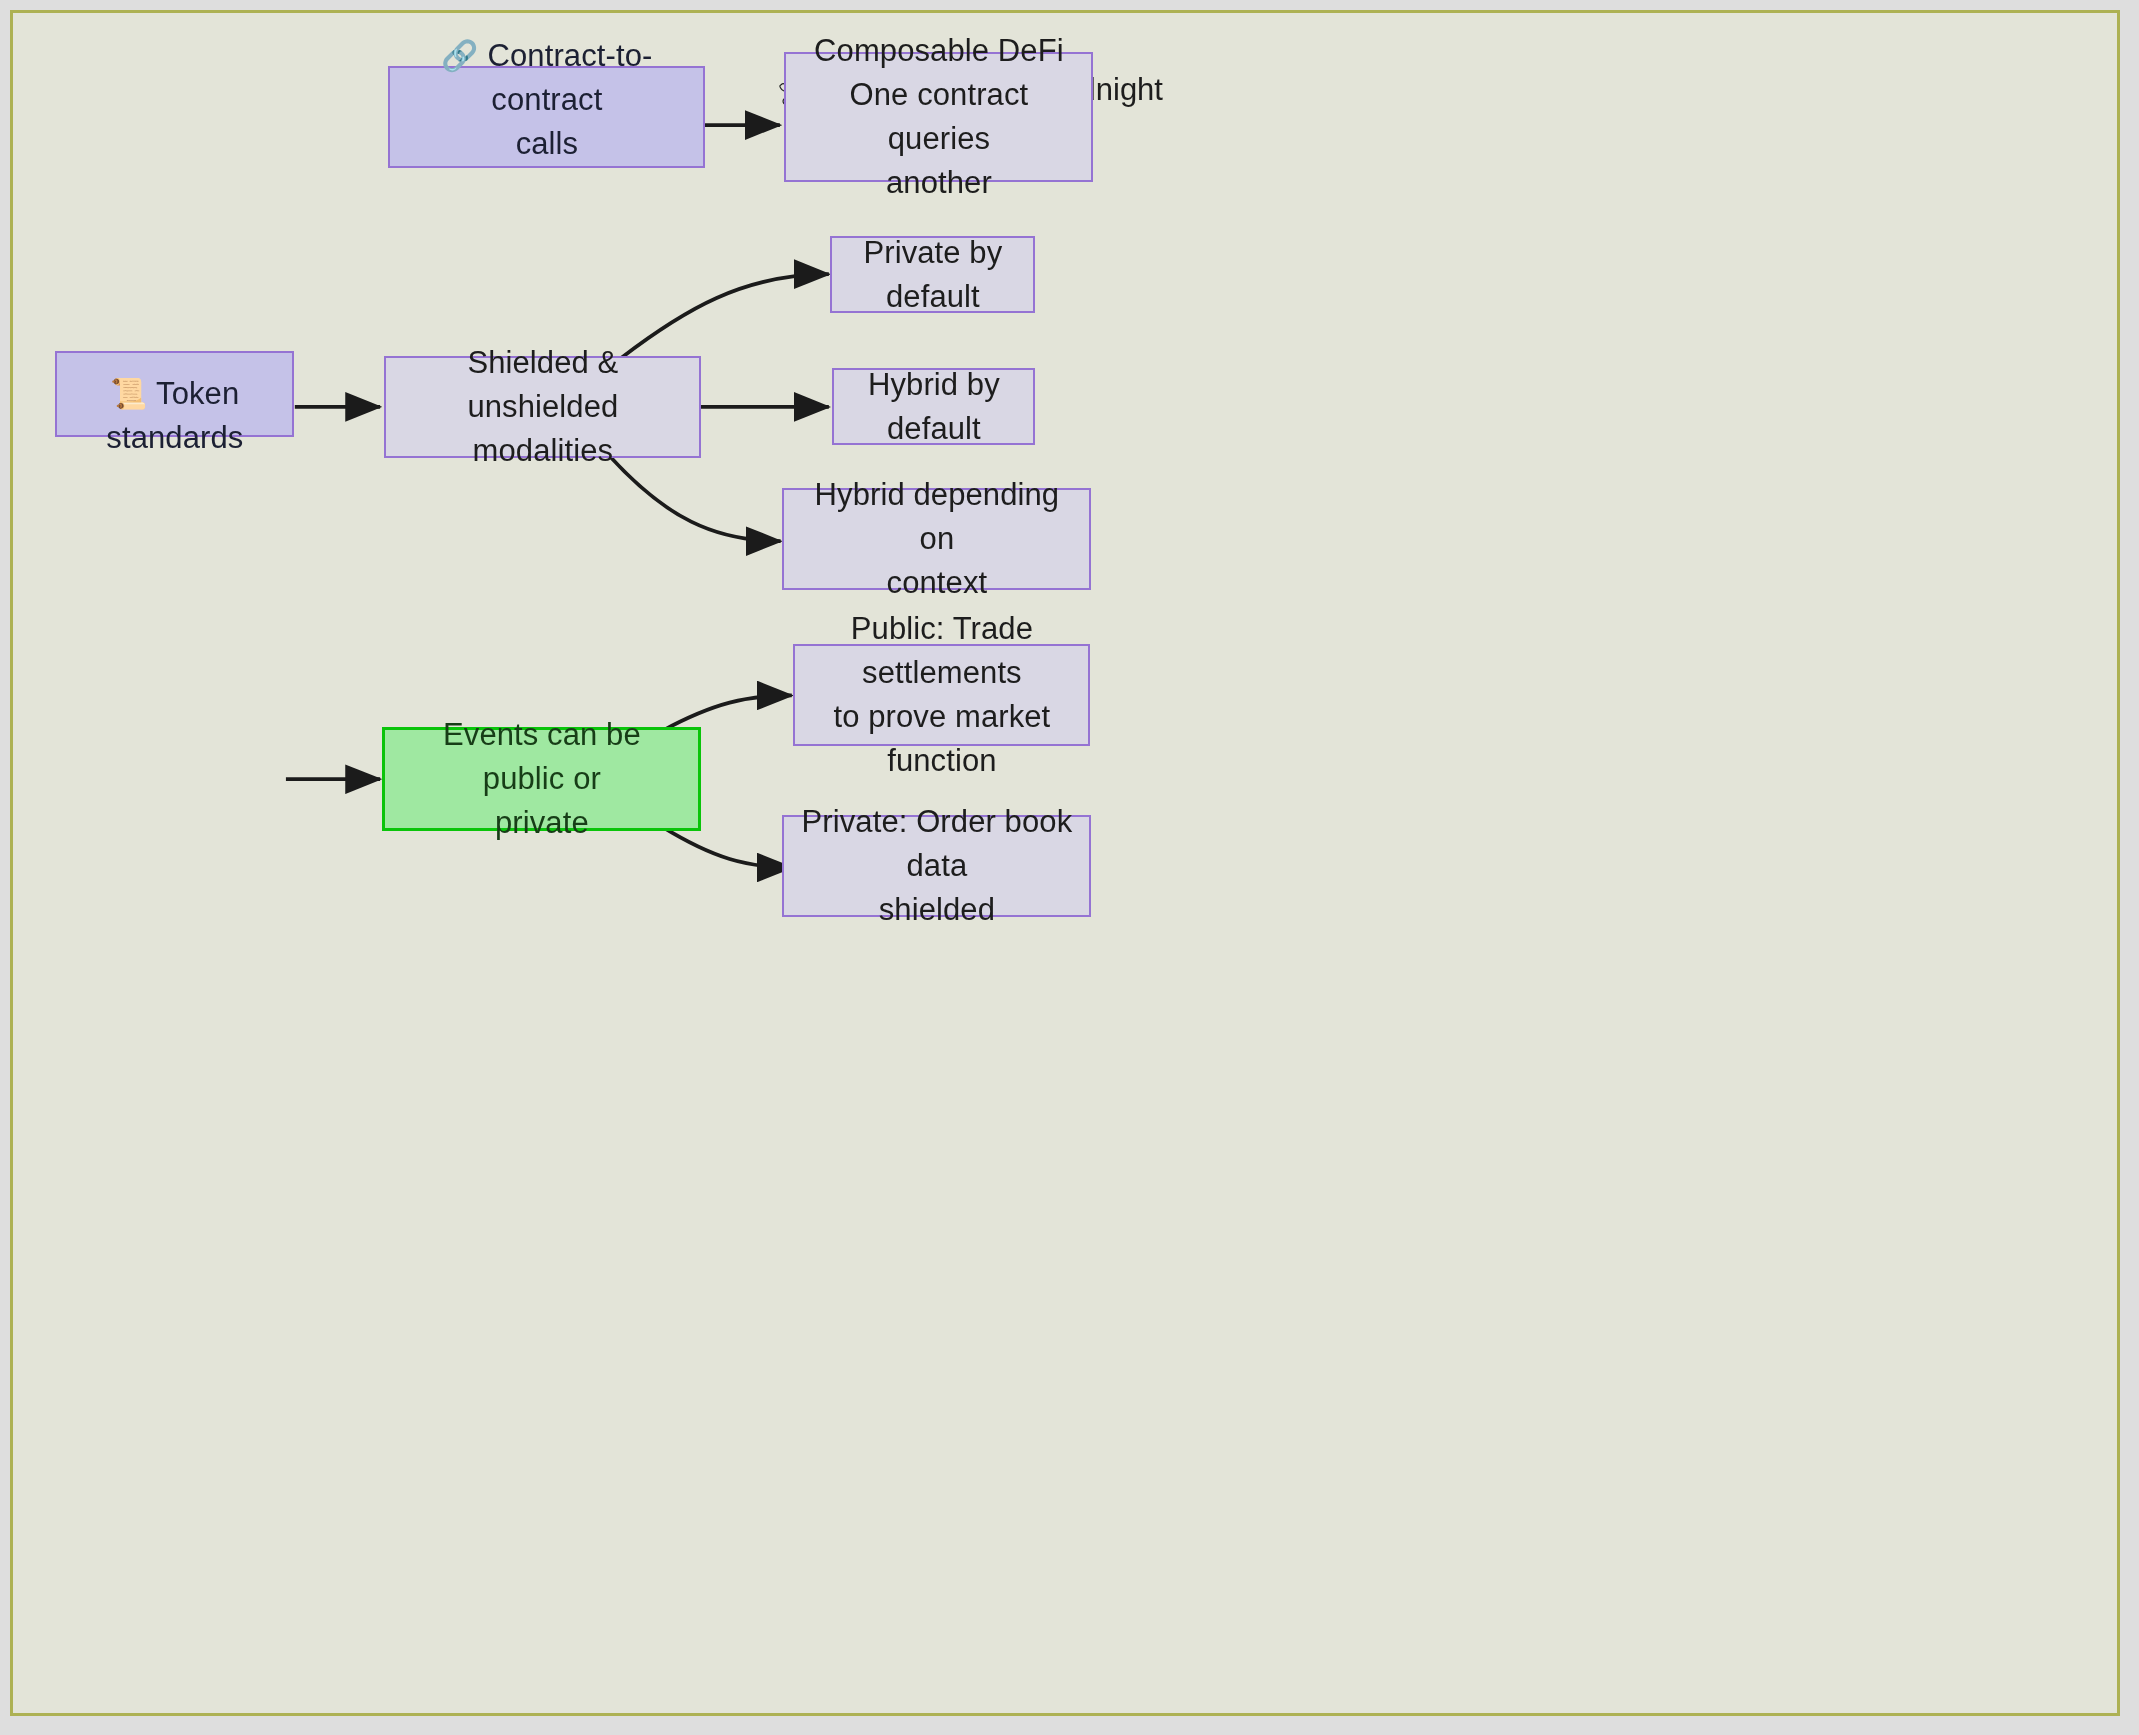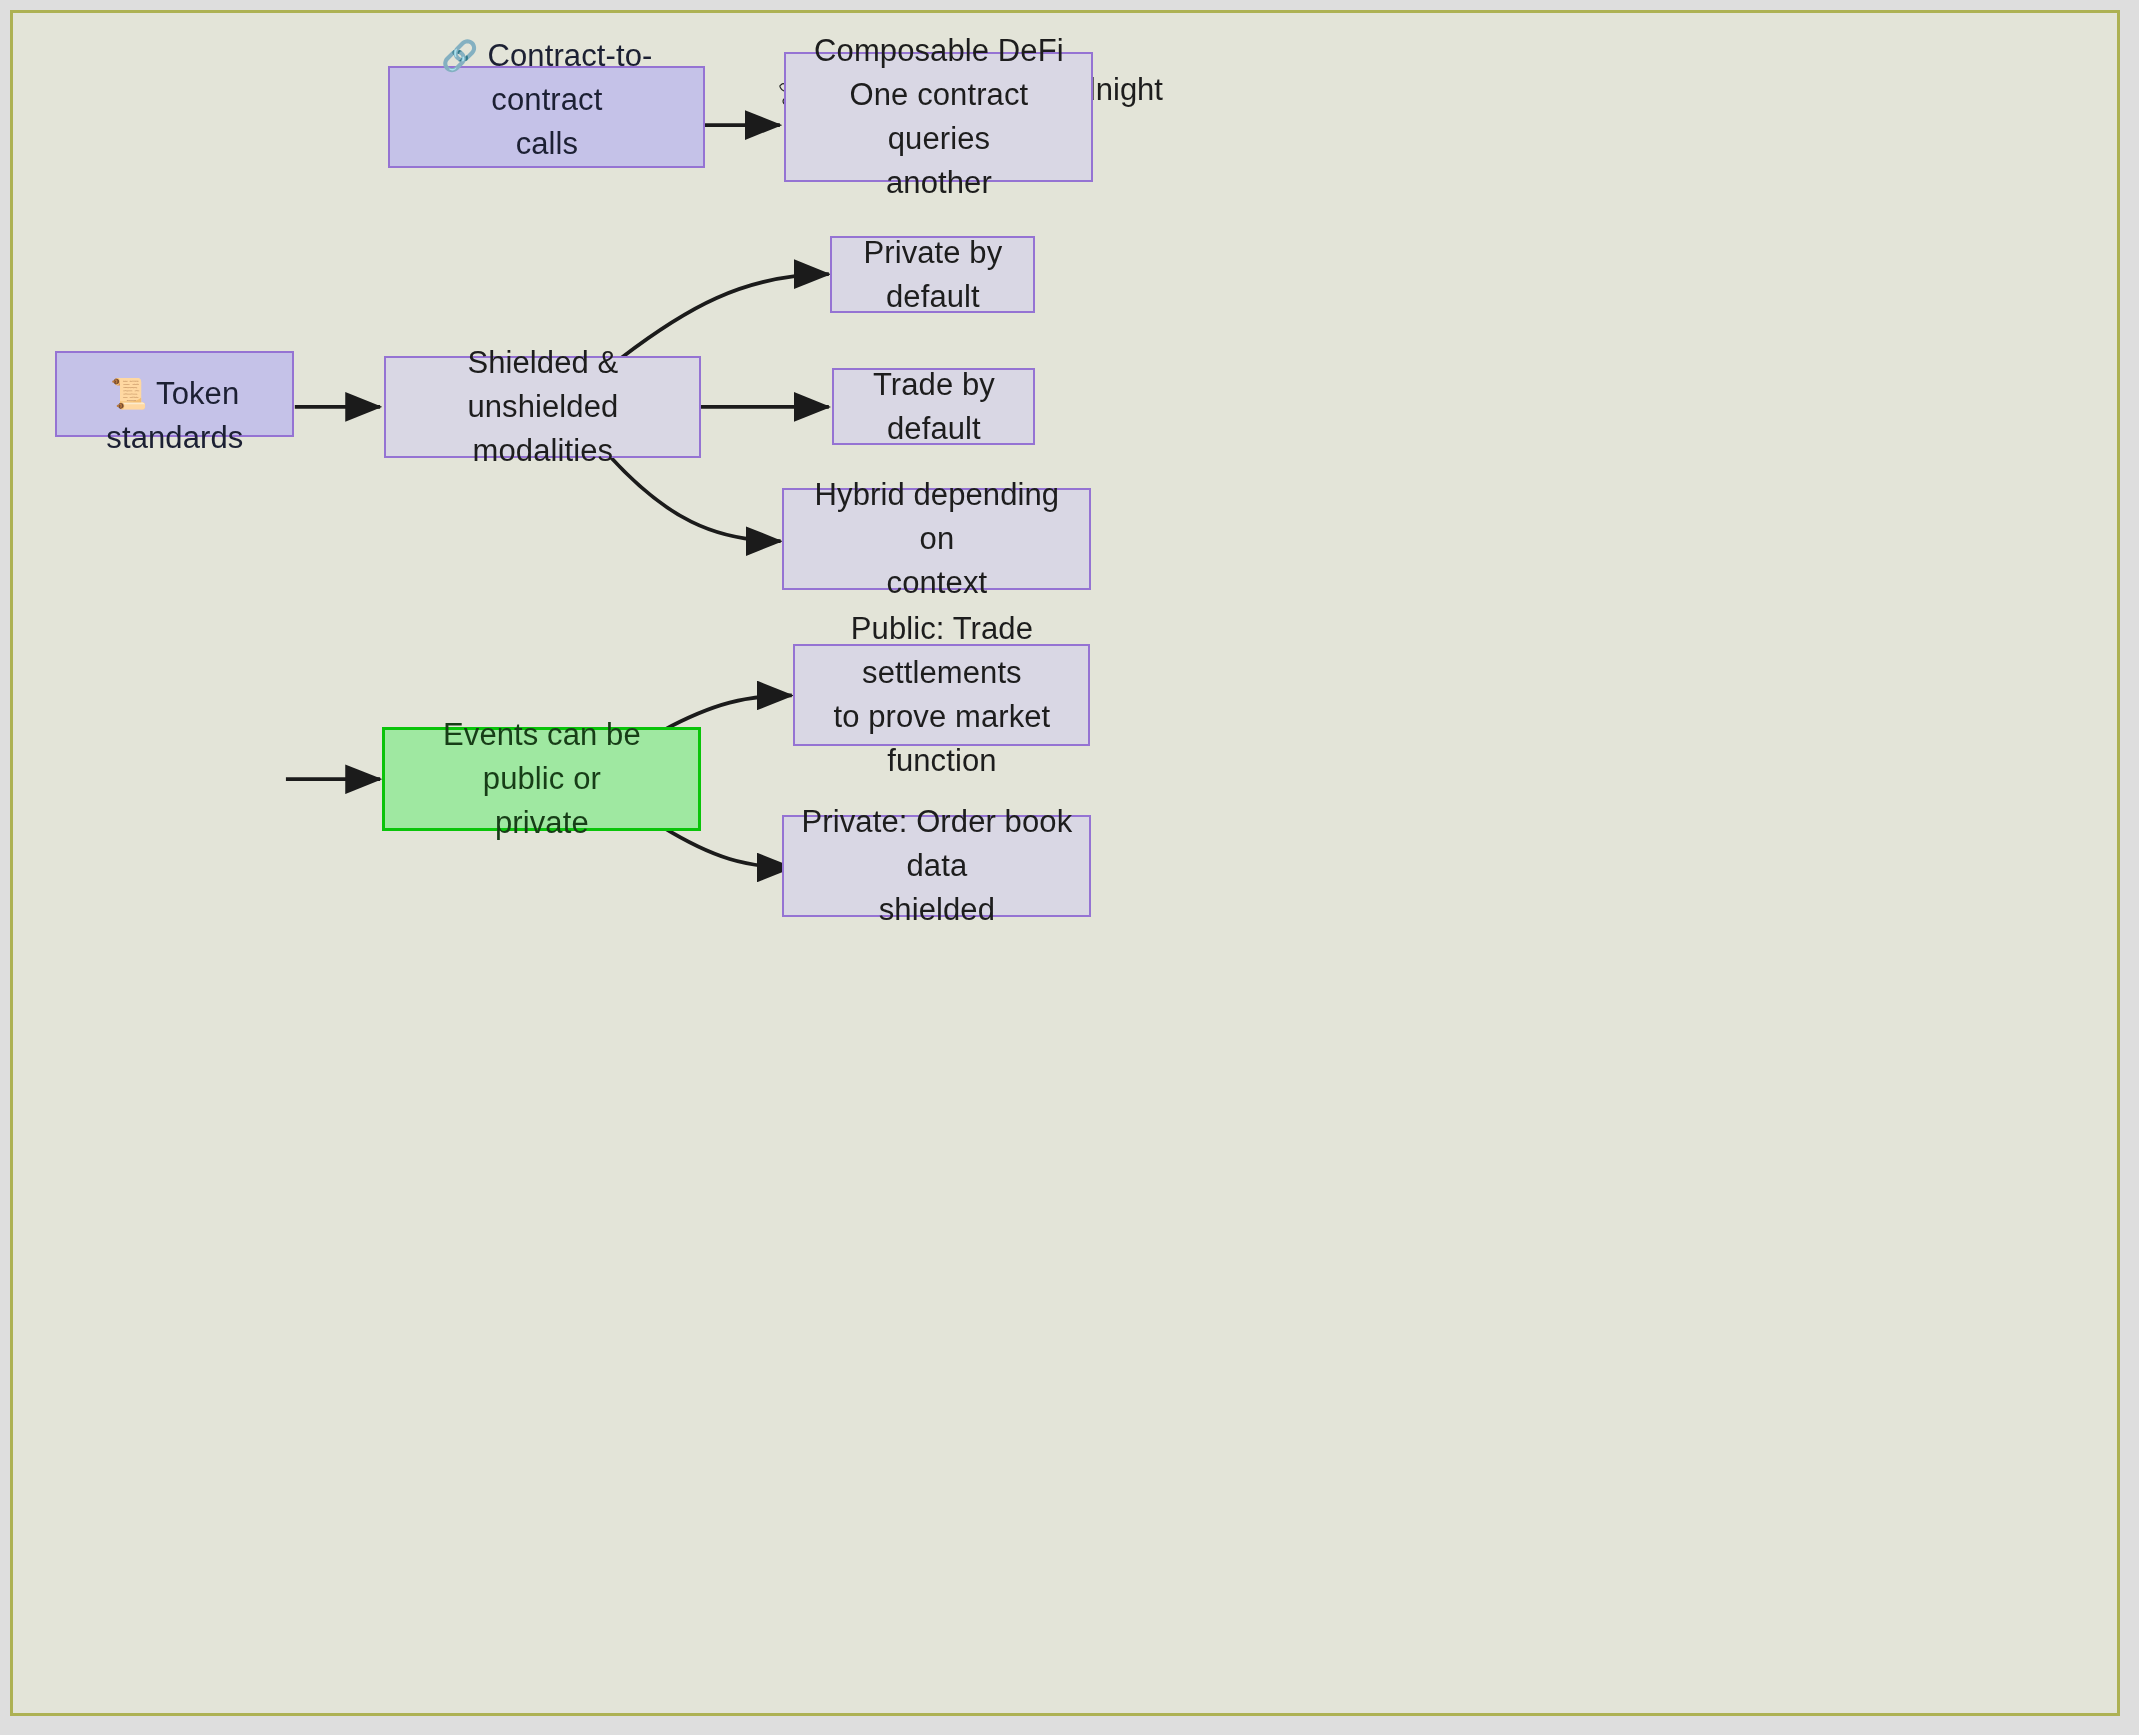--- a/index.html
+++ b/index.html
@@ -144,21 +144,21 @@
     <div class="node node-secondary" style="left:371px; top:343px; width:317px; height:102px;">
       <span class="node-label">Shielded &amp; unshielded
 modalities</span>
     </div>
 
     <div class="node node-secondary" style="left:817px; top:223px; width:205px; height:77px;">
       <span class="node-label">Private by default</span>
     </div>
 
     <div class="node node-secondary" style="left:819px; top:355px; width:203px; height:77px;">
-      <span class="node-label">Trade by default</span>
+      <span class="node-label">Hybrid by default</span>
     </div>
 
     <div class="node node-secondary" style="left:769px; top:475px; width:309px; height:102px;justify-content:center;">
       <span class="node-label">Hybrid depending on
 context</span>
     </div>
 
 
     <div class="node node-green" style="left:369px; top:714px; width:319px; height:104px;">
       <span class="node-label">Events can be public or

